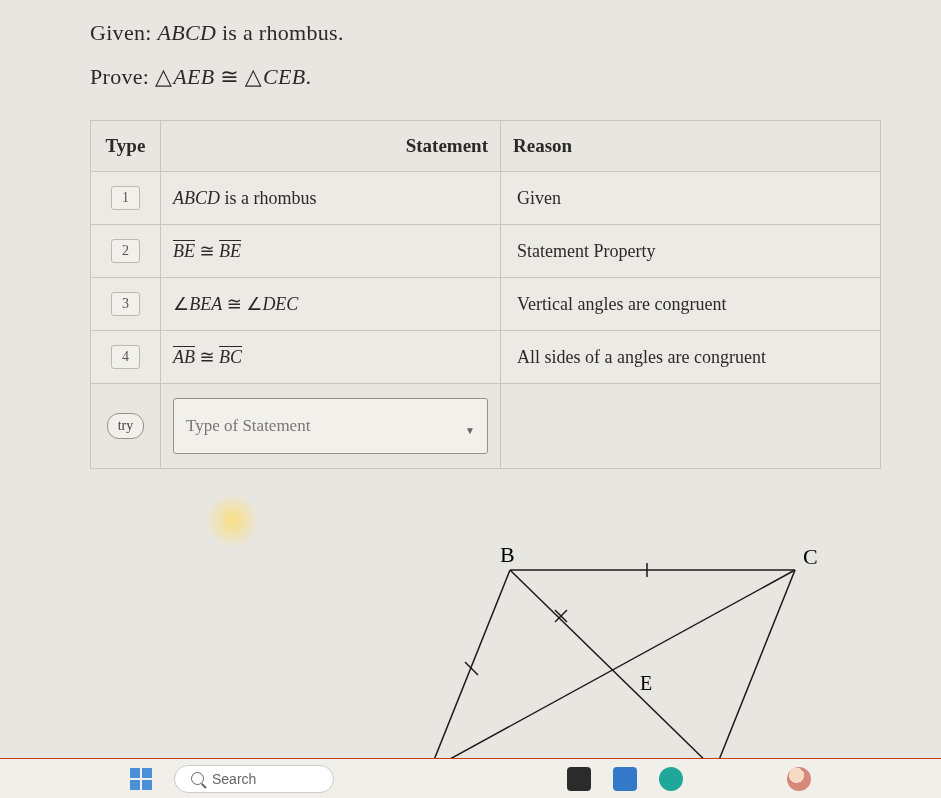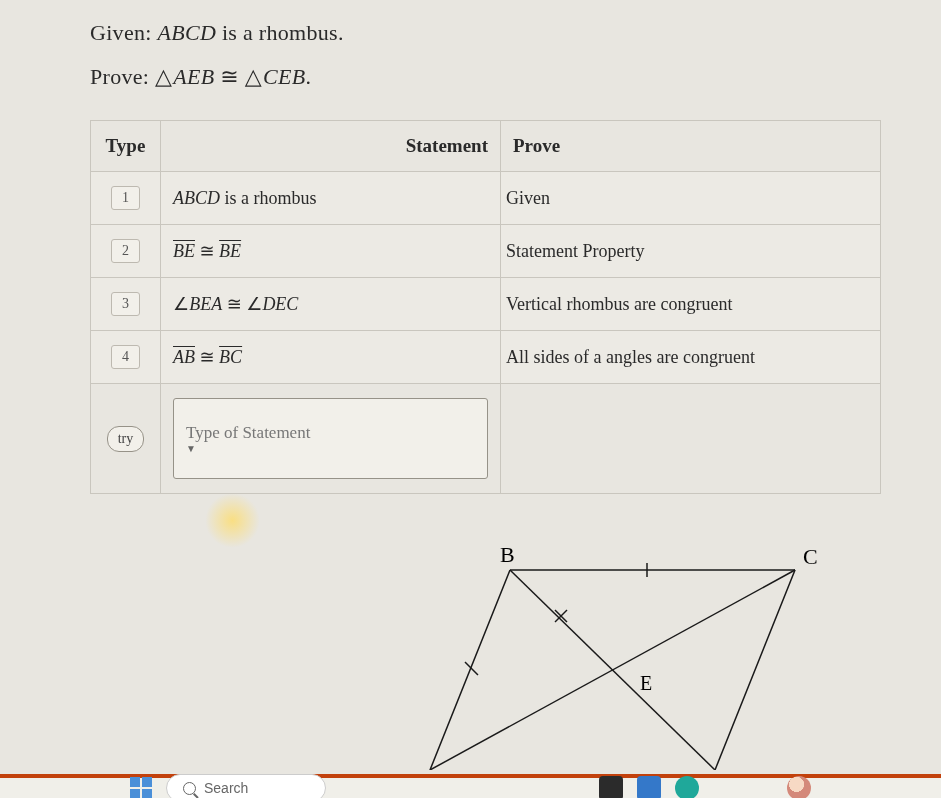--- a/index.html
+++ b/index.html
@@ -48,21 +48,21 @@
       text-align: center;
       width: 70px;
     }
     table.proof td.stmt-c {
       text-align: left;
       width: 340px;
       font-family: 'Times New Roman', serif;
     }
     table.proof td.reason-c {
       text-align: left;
-      padding-left: 5px;
+      padding-left: 16px;
     }
     .step-num-box {
       display: inline-block;
       border: 1px solid #bdb9b0;
       border-radius: 3px;
       padding: 3px 10px;
       font-size: 14px;
       background: #f2f0ea;
       color: #555;
     }
@@ -71,31 +71,30 @@
       border: 1px solid #969288;
       border-radius: 12px;
       padding: 4px 10px;
       font-size: 14px;
       background: #f2f0ea;
       color: #444;
       cursor: pointer;
     }
     .dropdown {
       display: flex;
-      align-items: flex-start;
+      align-items: flex-end;
       justify-content: space-between;
       border: 1px solid #969288;
       border-radius: 3px;
-      padding: 24px 12px;
+      padding: 17px 12px;
       background: #f2f0ea;
       color: #777;
       font-size: 17px;
       width: 100%;
       cursor: pointer;
-      flex-direction: column;
     }
     .dropdown .caret {
       font-size: 10px;
       color: #666;
     }
     td.dropdown-cell { padding: 6px; }
     tr.input-row td { background: #e8e6e0; border-bottom: 1px solid #c9c6be; }
     tr.input-row td.reason-c { border-left: none; }
 
     .glow {
@@ -114,27 +113,27 @@
       top: 530px;
       width: 480px;
       height: 240px;
     }
 
     .taskbar {
       position: absolute;
       bottom: 0;
       left: 0;
       right: 0;
-      height: 24px;
+      height: 40px;
       background: #f0efe9;
-      border-top: 4px solid #c2410c;
+      border-top: 1px solid #c2410c;
       display: flex;
       align-items: center;
       padding: 0 130px;
-      gap: 14px;
+      gap: 22px;
     }
     .windows-icon {
       width: 22px; height: 22px;
       display: grid;
       grid-template-columns: 1fr 1fr;
       grid-template-rows: 1fr 1fr;
       gap: 2px;
     }
     .windows-icon div { background: #4a8fd8; }
     .search-pill {
@@ -188,21 +187,21 @@
     <span>Prove: </span><span class="math-i tri">AEB</span>
     <span class="cong">≅</span>
     <span class="math-i tri">CEB</span><span>.</span>
   </p>
 
   <table class="proof">
     <thead>
       <tr>
         <th class="step-h">Type</th>
         <th style="text-align:right">Statement</th>
-        <th>Prove</th>
+        <th>Reason</th>
       </tr>
     </thead>
     <tbody>
       <tr>
         <td class="step-c"><span class="step-num-box">1</span></td>
         <td class="stmt-c">
           <span class="math-i">ABCD</span><span> is a rhombus</span>
         </td>
         <td class="reason-c">Given</td>
       </tr>
@@ -215,21 +214,21 @@
         </td>
         <td class="reason-c">Statement Property</td>
       </tr>
       <tr>
         <td class="step-c"><span class="step-num-box">3</span></td>
         <td class="stmt-c">
           <span class="math-i angle">BEA</span>
           <span class="cong">≅</span>
           <span class="math-i angle">DEC</span>
         </td>
-        <td class="reason-c">Vertical rhombus are congruent</td>
+        <td class="reason-c">Vertical angles are congruent</td>
       </tr>
       <tr>
         <td class="step-c"><span class="step-num-box">4</span></td>
         <td class="stmt-c">
           <span class="math-i overline">AB</span>
           <span class="cong">≅</span>
           <span class="math-i overline">BC</span>
         </td>
         <td class="reason-c">All sides of a angles are congruent</td>
       </tr>

